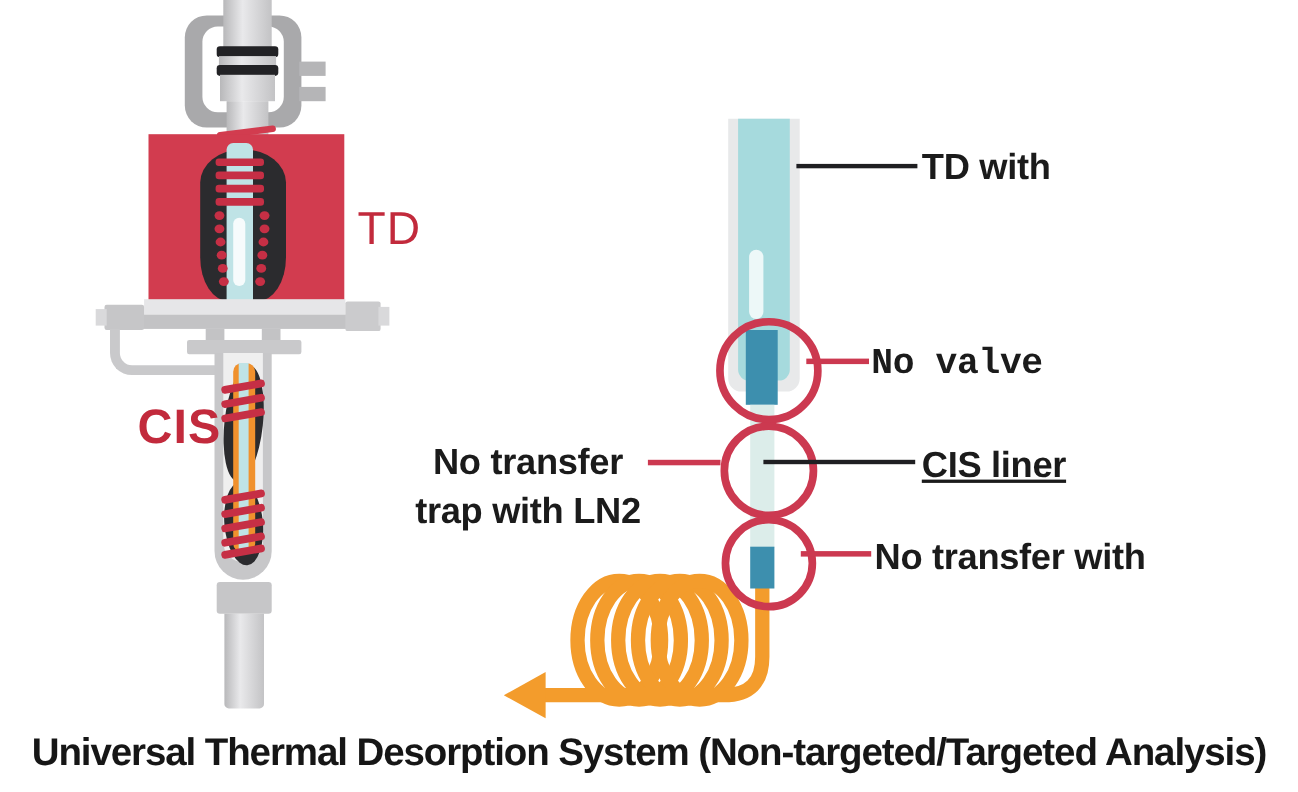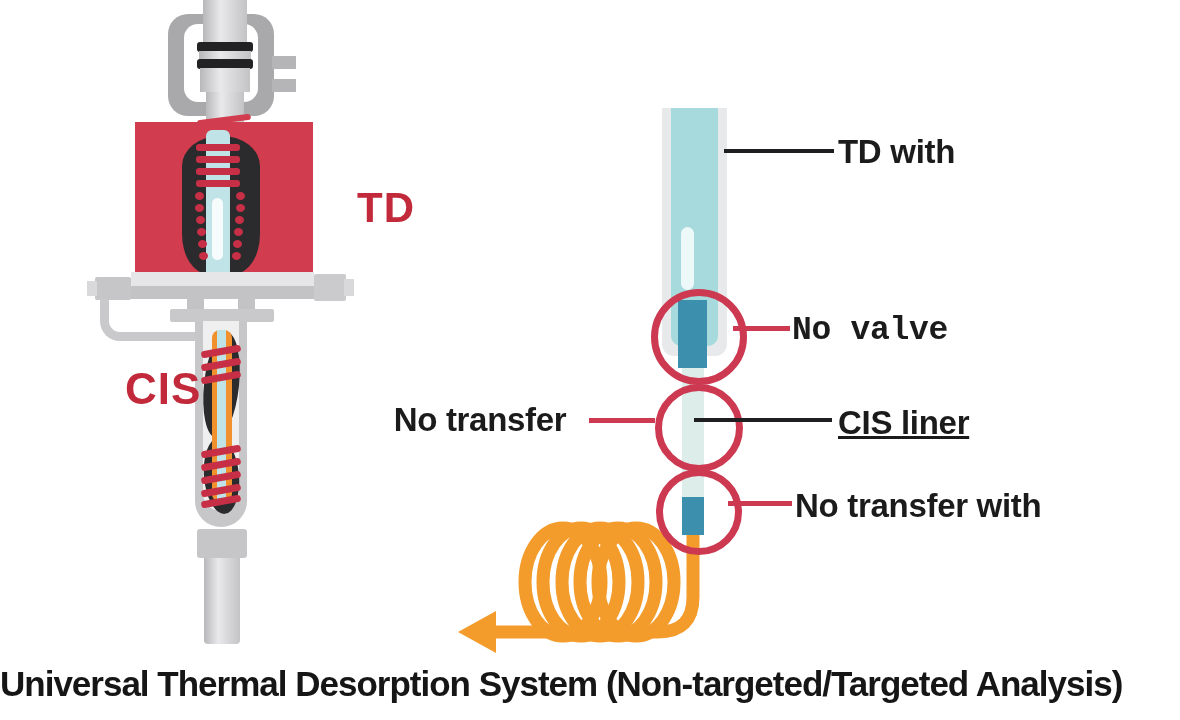--- a/index.html
+++ b/index.html
@@ -36,21 +36,21 @@
   .cyl-low{left:206px;top:92px;width:38px;height:33px;}
   .red-slant{left:197px;top:117px;width:54px;height:6px;background:var(--heater-red);transform:rotate(-7deg);border-radius:3px;}
 
   .td-block{left:135px;top:122px;width:178px;height:151px;background:var(--heater-red);}
   .td-blob{left:182px;top:136px;width:78px;height:138px;background:var(--part-black);border-radius:38px 38px 26px 26px / 30px 30px 40px 40px;}
   .td-tube-glass{left:206px;top:130px;width:24px;height:143px;background:var(--glass-blue);border-radius:6px 6px 0 0;}
   .td-glass-stripe{left:212px;top:198px;width:11px;height:62px;background:rgba(255,255,255,.85);border-radius:6px;}
   .coil-bar{left:196px;width:44px;height:7px;background:#c62f45;border-radius:3px;}
   .cb1{top:144px;} .cb2{top:156px;} .cb3{top:168px;} .cb4{top:180px;}
   .coil-dot{width:9px;height:8px;background:#c62f45;border-radius:50%;}
-  .td-label{left:325px;top:184px;font-size:42px;font-weight:700;color:var(--label-red);letter-spacing:1px;margin-left:32px;}
+  .td-label{left:325px;top:184px;font-size:42px;font-weight:400;color:var(--label-red);letter-spacing:1px;}
 
   .plate1-top{left:131px;top:272px;width:183px;height:14px;background:#e6e6e8;}
   .plate1-bot{left:129px;top:286px;width:187px;height:13px;background:#c3c3c5;}
   .fit-left{left:95px;top:277px;width:36px;height:23px;background:#c6c6c8;border-radius:2px;}
   .fit-left2{left:87px;top:281px;width:10px;height:15px;background:#d9d9db;}
   .fit-right{left:314px;top:274px;width:32px;height:27px;background:#cbcbcd;border-radius:2px;}
   .fit-right2{left:344px;top:279px;width:10px;height:17px;background:#d9d9db;}
   .stem{width:17px;height:11px;background:#c3c3c5;top:299px;}
   .stem1{left:187px;} .stem2{left:238px;}
   .plate2{left:170px;top:309px;width:104px;height:13px;background:#c9c9cb;border-radius:2px;}
@@ -92,21 +92,21 @@
 
   .anno{color:var(--ink);font-size:33px;font-weight:600;white-space:nowrap;letter-spacing:-0.3px;}
   .anno-tdtube{left:838px;top:133px;}
   .anno-novalve{left:792px;top:312px;font-family:Liberation Mono, monospace;}
   .anno-cisliner{left:838px;top:404px;text-decoration:underline;}
   .anno-transfer{left:795px;top:487px;}
   .anno-chemtrap{left:330px;top:398px;width:300px;text-align:center;line-height:44px;white-space:normal;}
 
   .coil-svg{left:430px;top:505px;}
 
-  .caption{left:0;top:664px;width:1180px;font-size:35px;font-weight:700;color:#161616;letter-spacing:-1px;white-space:nowrap;}
+  .caption{left:0;top:664px;width:1180px;text-align:center;font-size:35px;font-weight:700;color:#161616;letter-spacing:-1px;white-space:nowrap;}
 </style>
 </head>
 <body>
 
 <div class="stage">
 
   <div>
     <div class="abs clamp"></div>
     <div class="abs clamp-hole"></div>
     <div class="abs clamp-tab tab1"></div>
@@ -200,18 +200,19 @@
     <div class="abs lead lead-cisliner"></div>
     <div class="abs lead-red abs lead-chemtrap"></div>
     <div class="abs lead-red abs lead-transfer"></div>
 
     <div class="abs anno anno-tdtube">TD with</div>
     <div class="abs anno anno-novalve">No valve</div>
     <div class="abs anno anno-cisliner">CIS liner</div>
     <div class="abs anno anno-transfer">No transfer with</div>
     <div class="abs anno anno-chemtrap">
       <div>No transfer</div>
+      <div>trap with LN2</div>
     </div>
   </div>
 
   <div class="abs caption">Universal Thermal Desorption System (Non-targeted/Targeted Analysis)</div>
 
 </div>
 
 </body></html>

